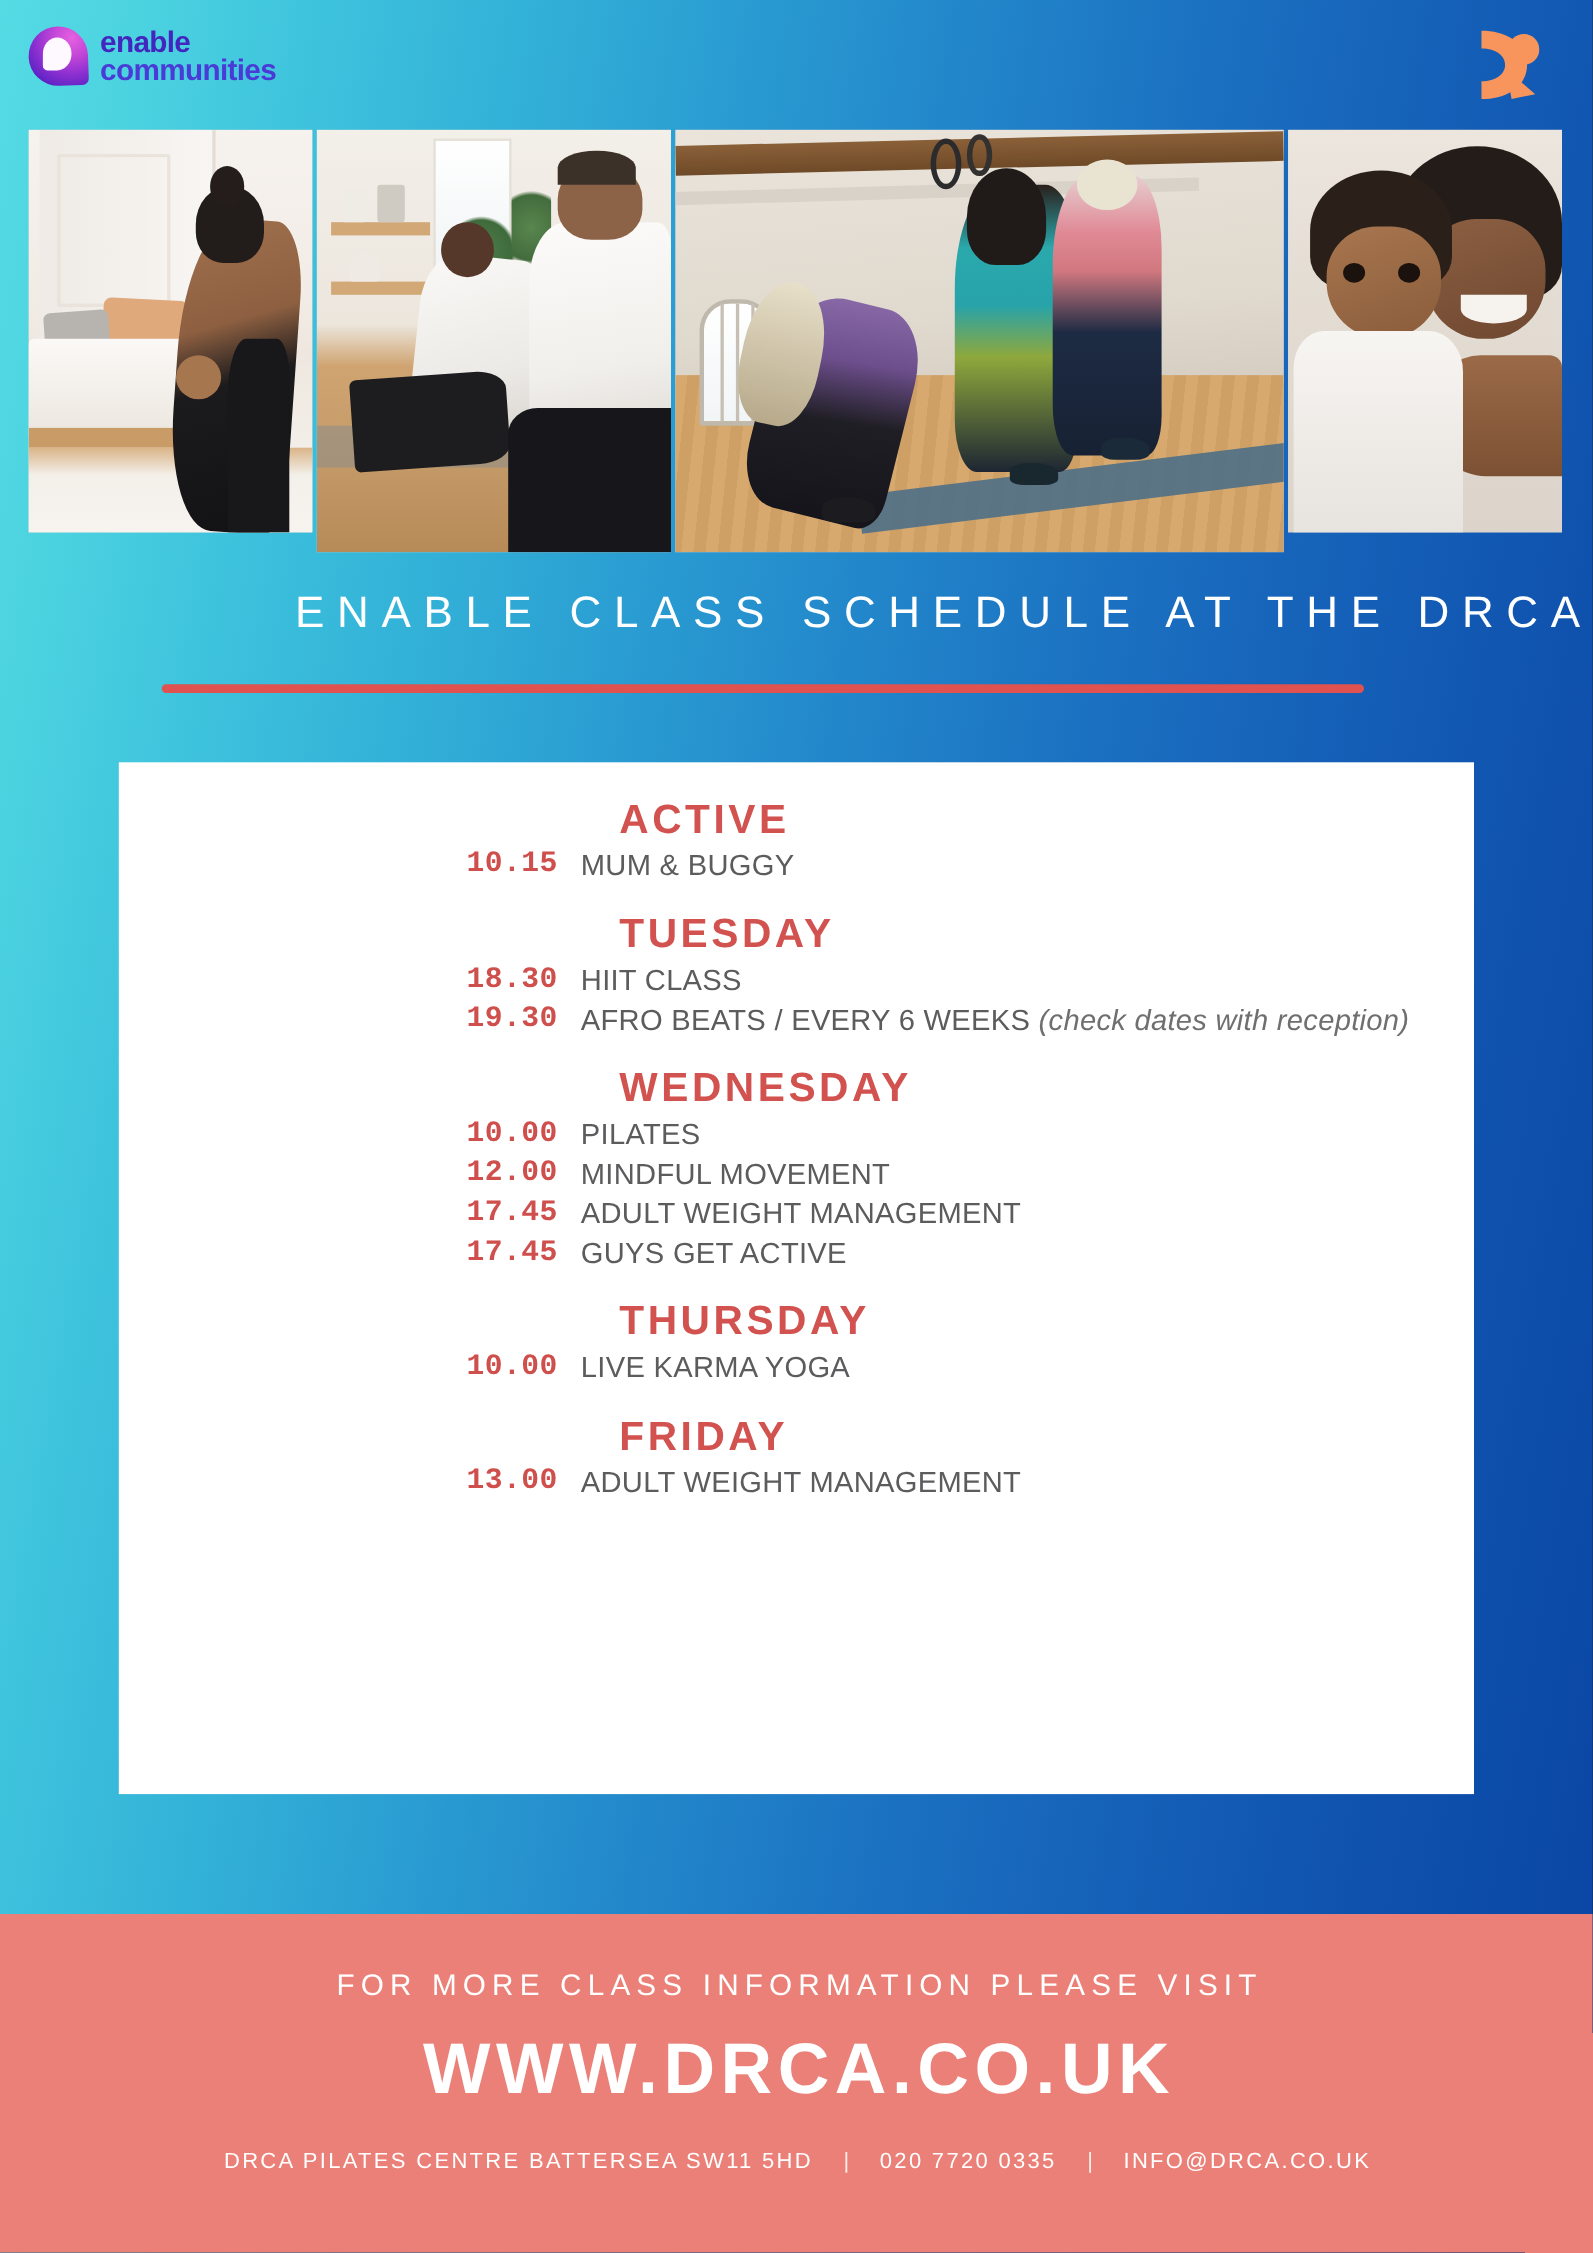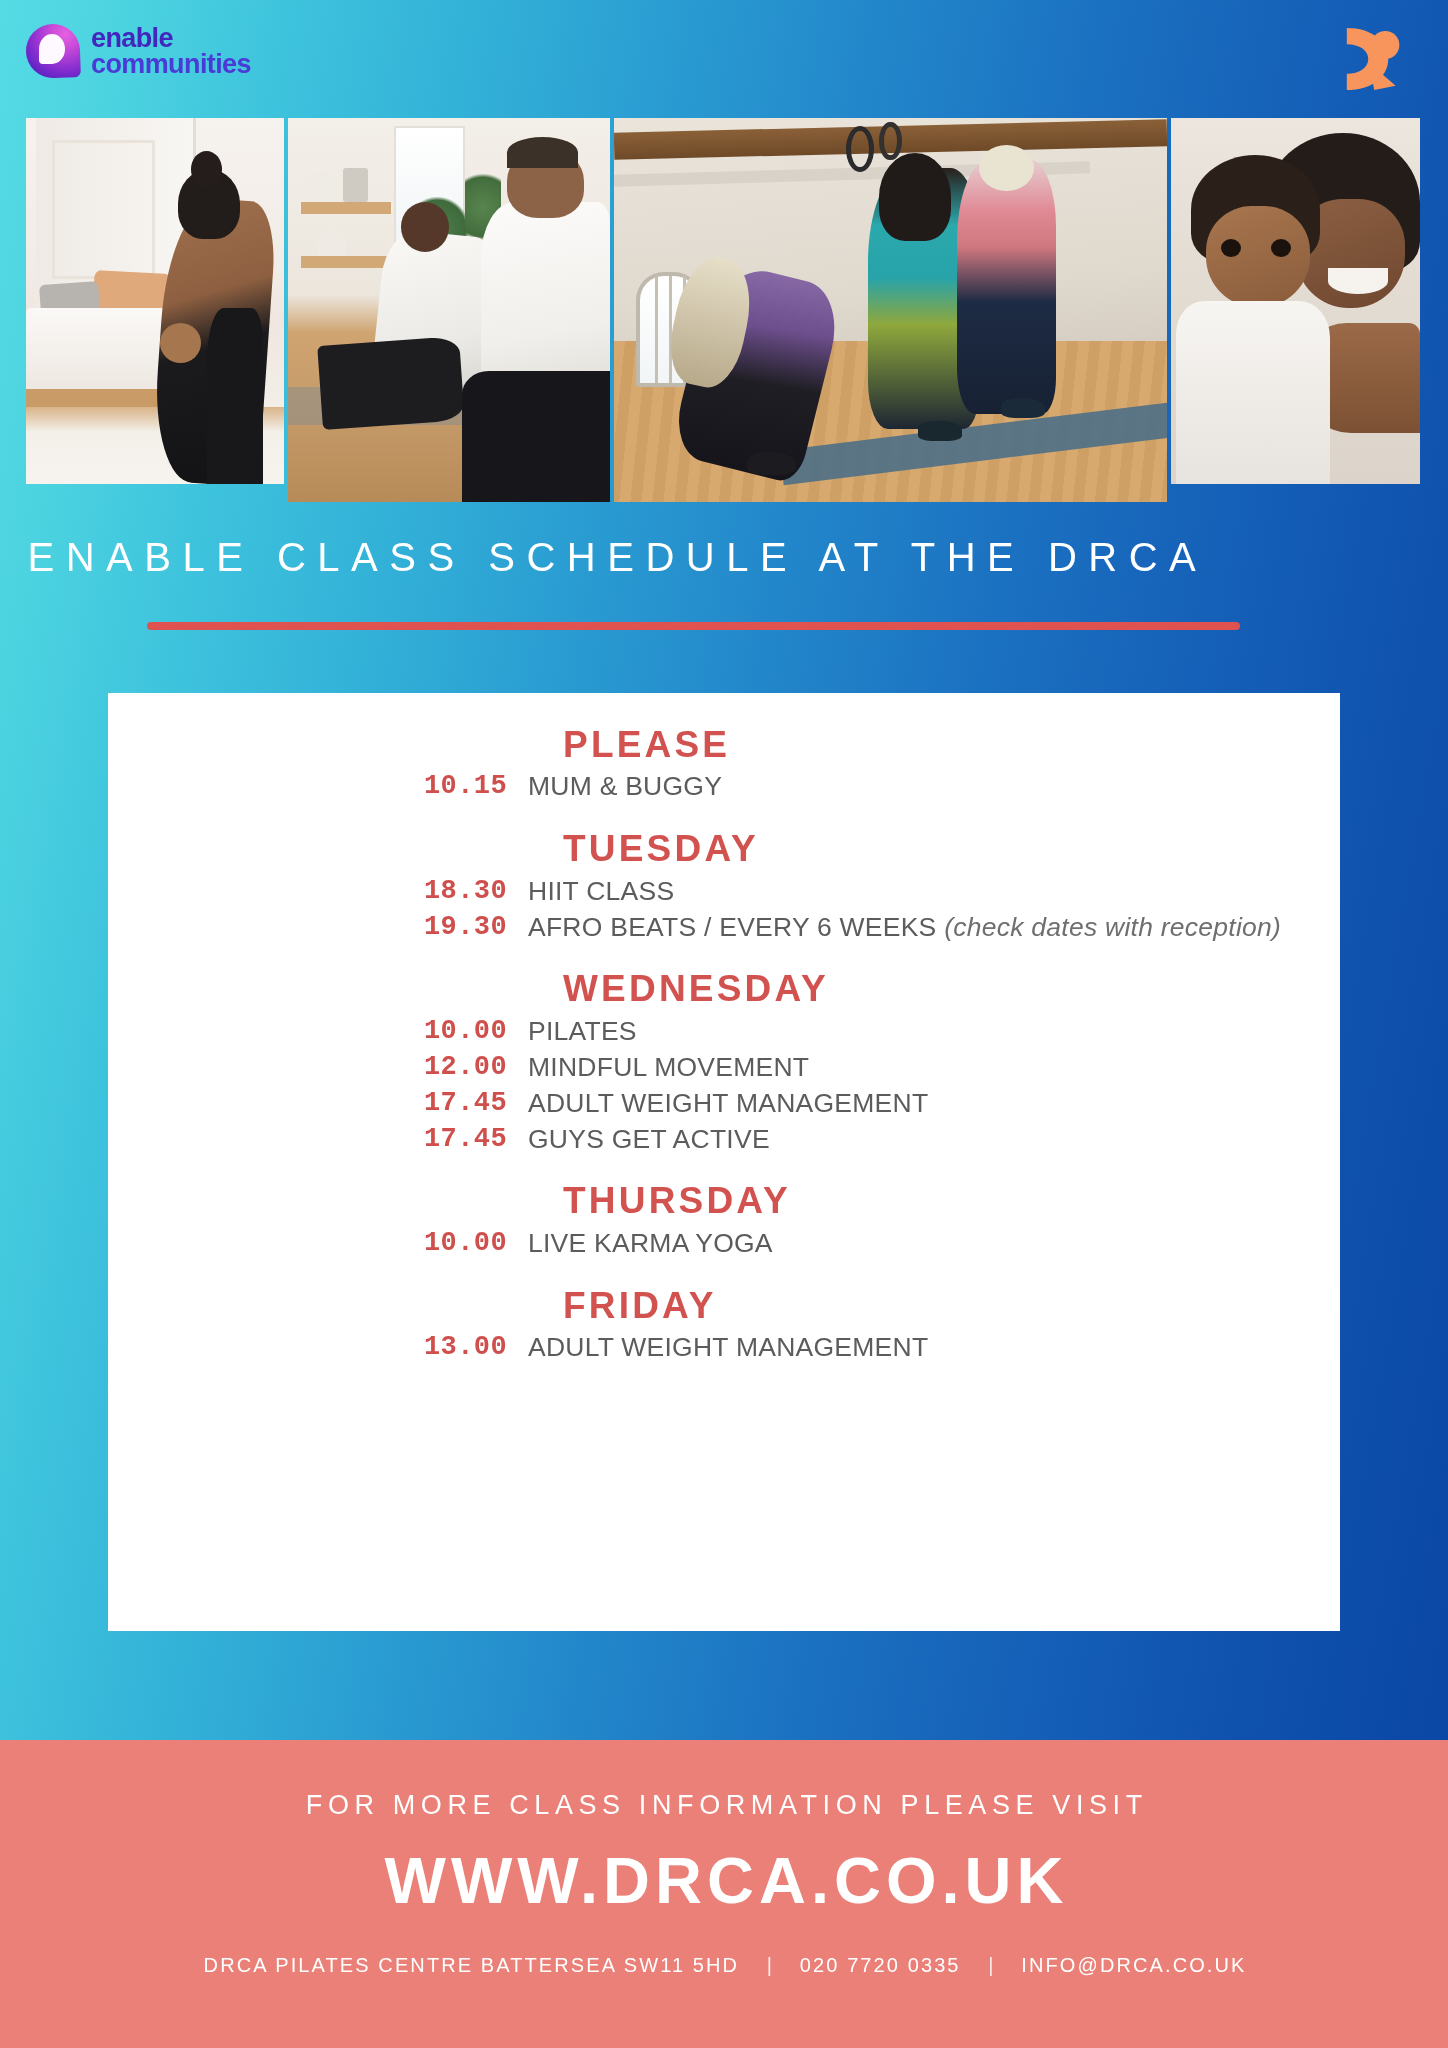--- a/index.html
+++ b/index.html
@@ -347,21 +347,21 @@
   }
   .p4 .arm{
     position:absolute; right:0%; top:56%; width:46%; height:30%;
     background:linear-gradient(180deg,#9b6a48,#7c5133);
     border-radius:36% 10% 0 40%;
   }
 
   
   .headline{
     position:absolute; left:16px; right:0; top:535px;
-    text-align:left;
+    text-align:right;
     color:#ffffff;
     font-size:40px; font-weight:normal;
     letter-spacing:11.5px;
     text-indent:11.5px;
     z-index:5;
   }
   .rule{
     position:absolute; left:147px; top:622px;
     width:1093px; height:8px;
     background:#e0524f;
@@ -556,21 +556,21 @@
     </div>
 
   </div>
 
   <div class="headline">ENABLE CLASS SCHEDULE AT THE DRCA</div>
   <div class="rule"></div>
 
   <div class="card">
     <div class="sched" id="schedule-root">
         <div class="day-group">
-          <div class="day-title">PLEASE</div>
+          <div class="day-title">ACTIVE</div>
           <div class="row">
             <div class="time">10.15</div>
             <div class="cls">MUM &amp; BUGGY</div>
           </div>
         </div>
         <div class="day-group">
           <div class="day-title">TUESDAY</div>
           <div class="row">
             <div class="time">18.30</div>
             <div class="cls">HIIT CLASS</div>

